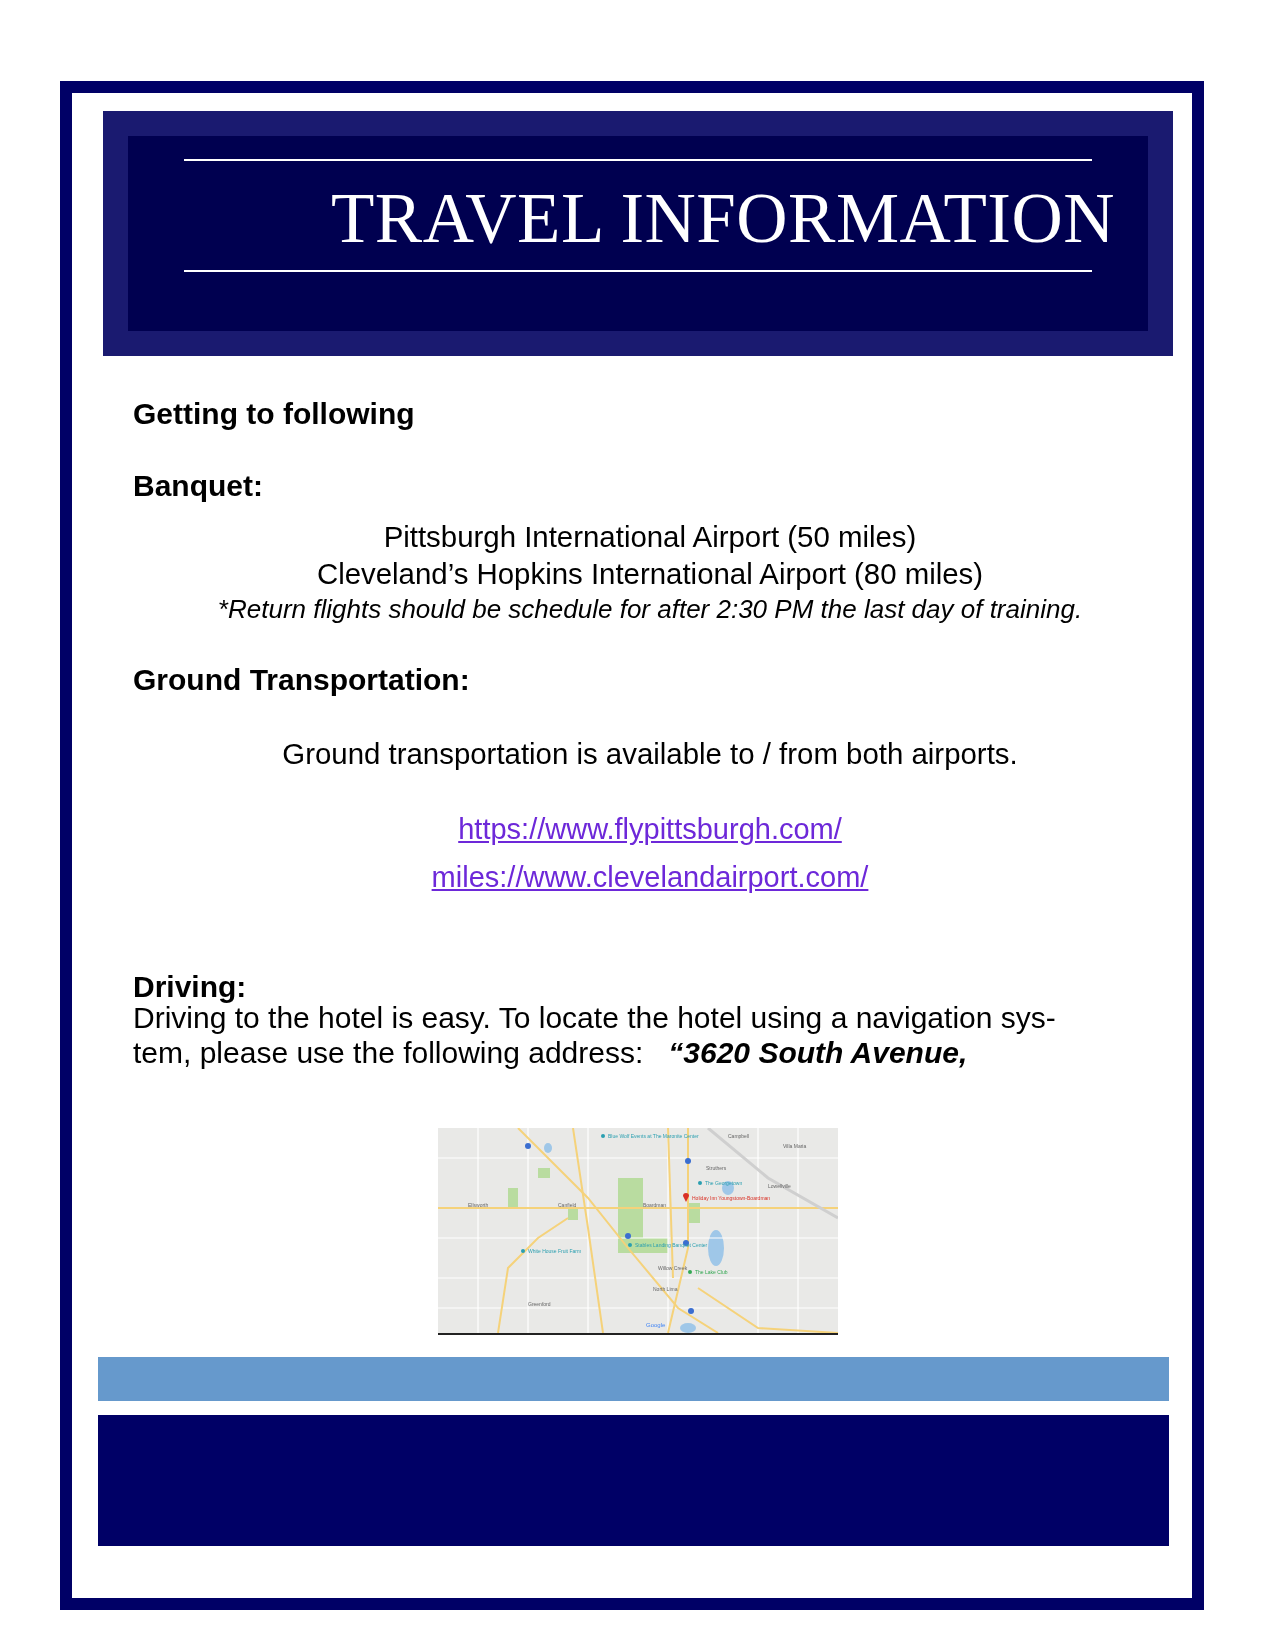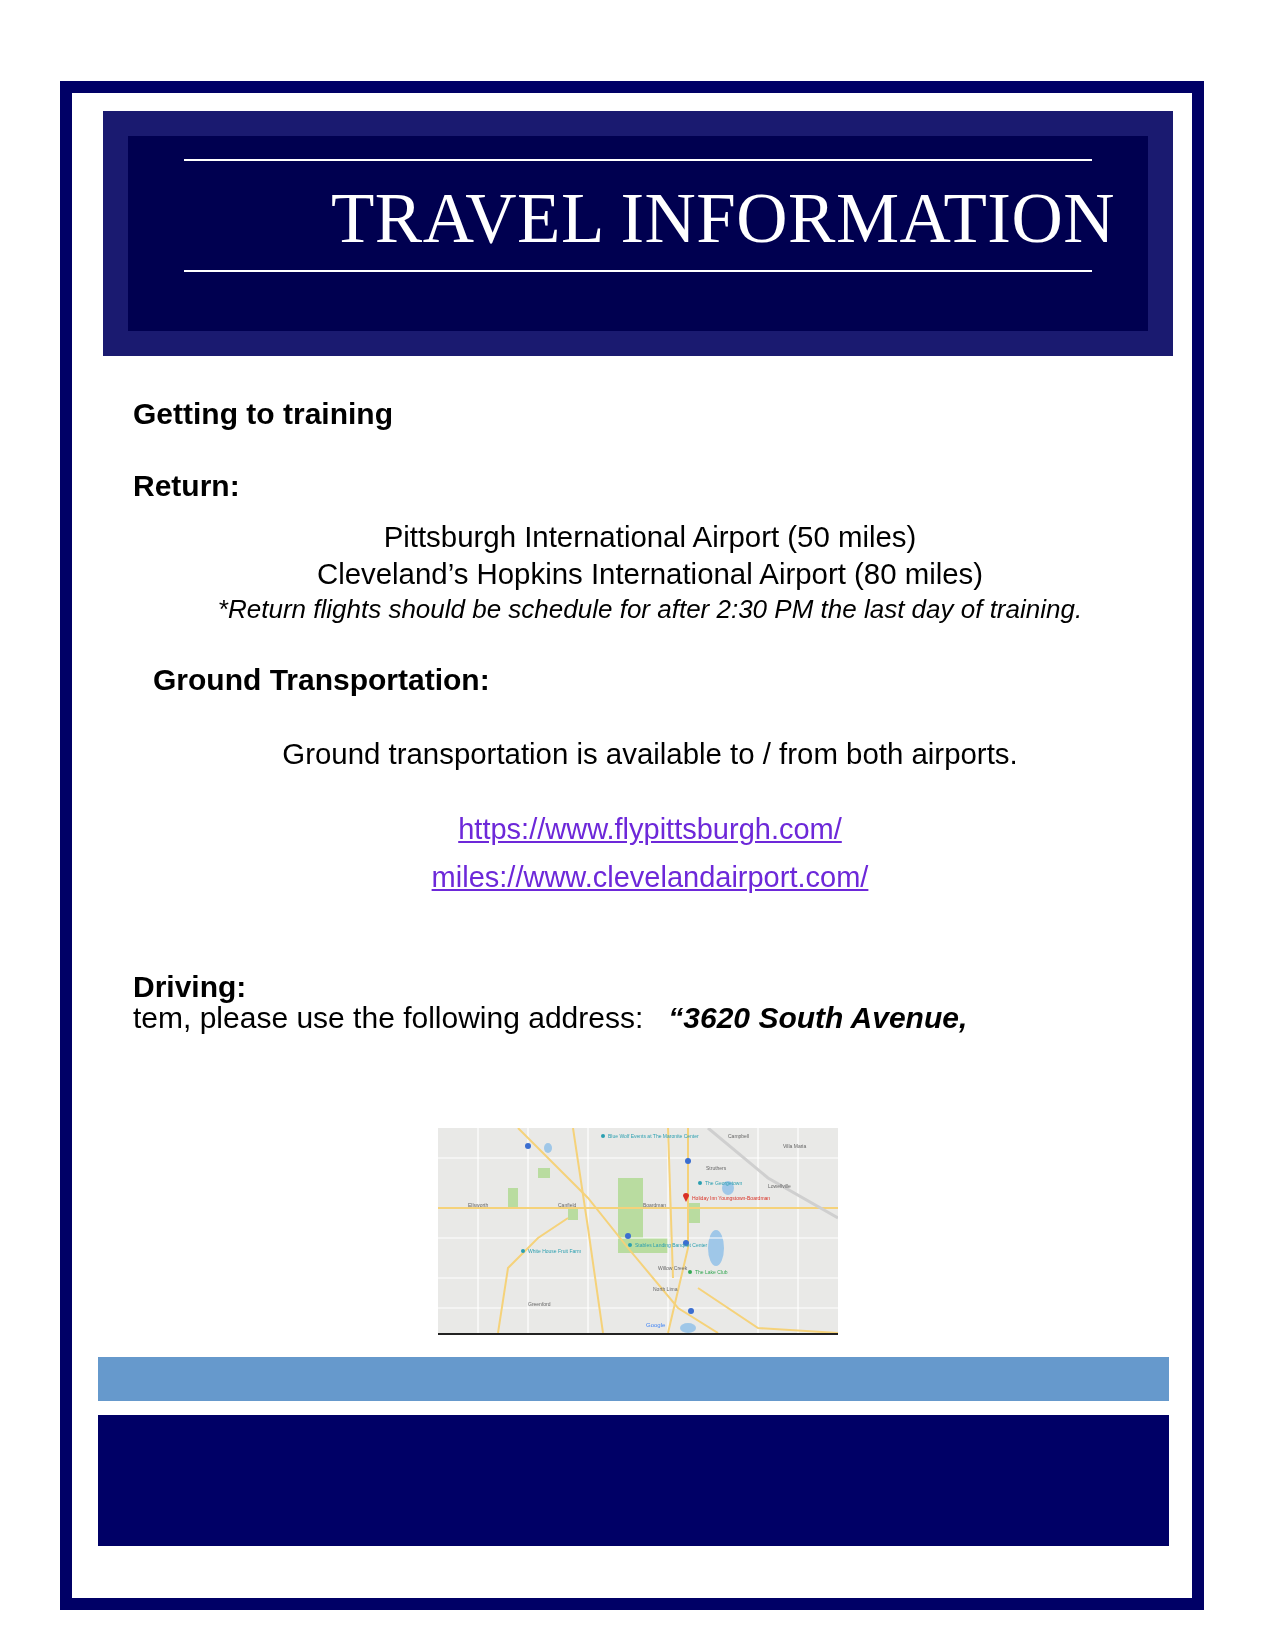--- a/index.html
+++ b/index.html
@@ -29,38 +29,39 @@
 <body>
 
 <div class="abs outer-border"></div>
 
 <div class="abs header-outer"></div>
 <div class="abs header-inner"></div>
 <div class="abs rule" style="top:159px;"></div>
 <div class="abs rule" style="top:270px;"></div>
 <div class="abs title">TRAVEL INFORMATION</div>
 
-<div class="abs heading" style="top:397px;">Getting to training</div>
+<div class="abs heading" style="top:397px;">Getting to following</div>
 
-<div class="abs heading" style="top:469px;">Return:</div>
+<div class="abs heading" style="top:469px;">Banquet:</div>
 <div class="abs center-line body-line" style="top:520px;">Pittsburgh International Airport (50 miles)</div>
 <div class="abs center-line body-line" style="top:557px;">Cleveland’s Hopkins International Airport (80 miles)</div>
 <div class="abs center-line italic-note" style="top:594px;">*Return flights should be schedule for after 2:30 PM the last day of training.</div>
 
-<div class="abs heading" style="top:663px;margin-left:20px;">Ground Transportation:</div>
+<div class="abs heading" style="top:663px;">Ground Transportation:</div>
 <div class="abs center-line body-line" style="top:737px;">Ground transportation is available to / from both airports.</div>
 <div class="abs center-line" style="top:812px;">
   <a class="link">https://www.flypittsburgh.com/</a>
 </div>
 <div class="abs center-line" style="top:860px;">
   <a class="link">miles://www.clevelandairport.com/</a>
 </div>
 
 <div class="abs heading" style="top:970px;">Driving:</div>
 <div class="abs para" style="top:1000px;">
+  <div style="white-space:nowrap;">Driving to the hotel is easy.  To locate the hotel using a navigation sys-</div>
   <div style="white-space:pre;"><span>tem, please use the following address:   </span><span class="addr">“3620 South Avenue,</span></div>
 </div>
 
 <div class="abs map">
   <svg width="400" height="205" viewBox="0 0 400 205">
     <rect x="0" y="0" width="400" height="205" fill="#e9e9e7"></rect>
 
     <rect x="180" y="50" width="25" height="70" fill="#b9dca0"></rect>
     <rect x="180" y="110" width="50" height="15" fill="#b9dca0"></rect>
     <rect x="70" y="60" width="10" height="20" fill="#b9dca0"></rect>

